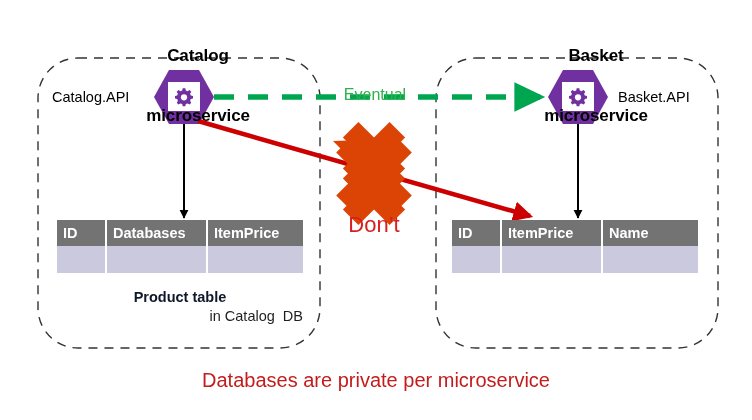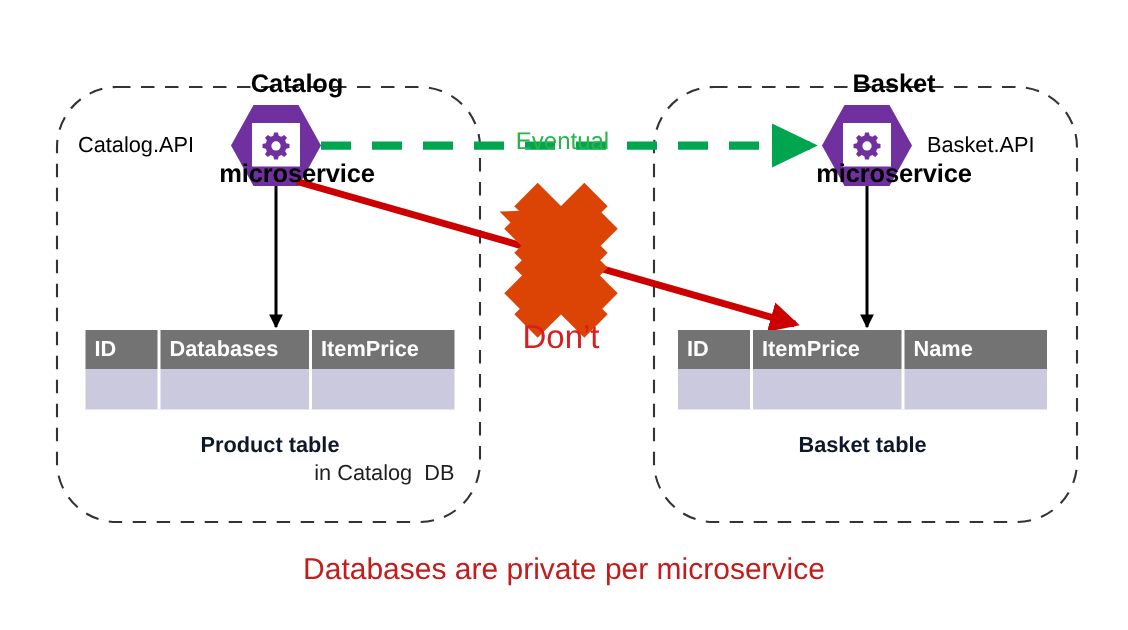--- a/index.html
+++ b/index.html
@@ -244,21 +244,20 @@
     </thead>
     <tbody>
       <tr>
         <td></td>
         <td></td>
         <td></td>
       </tr>
     </tbody>
   </table>
 
-  <div class="txt caption-bold" style="left:452px; top:289px; width:246px;">Basket table</div>
 
   <div class="txt eventual-label" style="left:303px; top:44px; width:144px;">
     <div>Eventual</div>
   </div>
 
   <div class="txt dont-label" style="left:326px; top:212px; width:96px;">Don’t</div>
 
   <div class="txt footer-label" style="top:369px;">Databases are private per microservice</div>
 
 </div>

